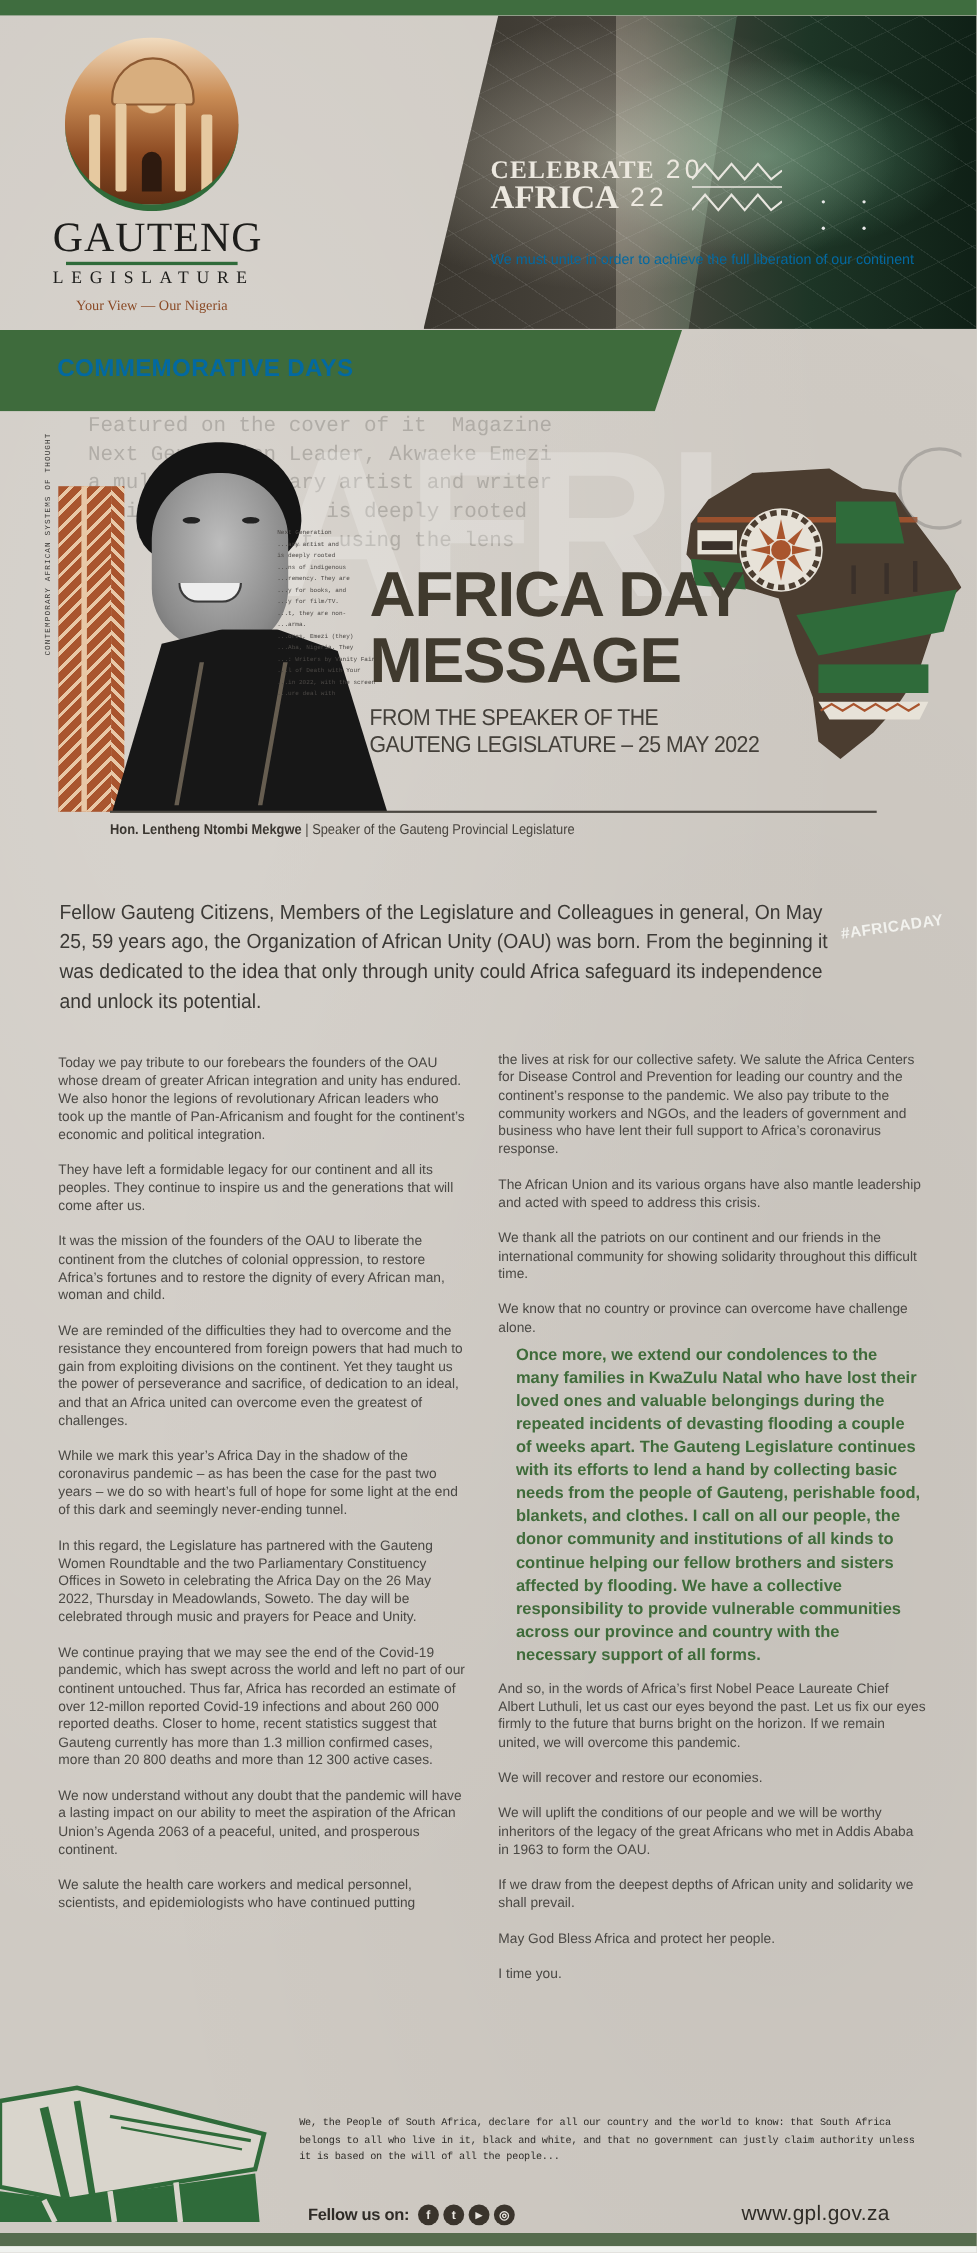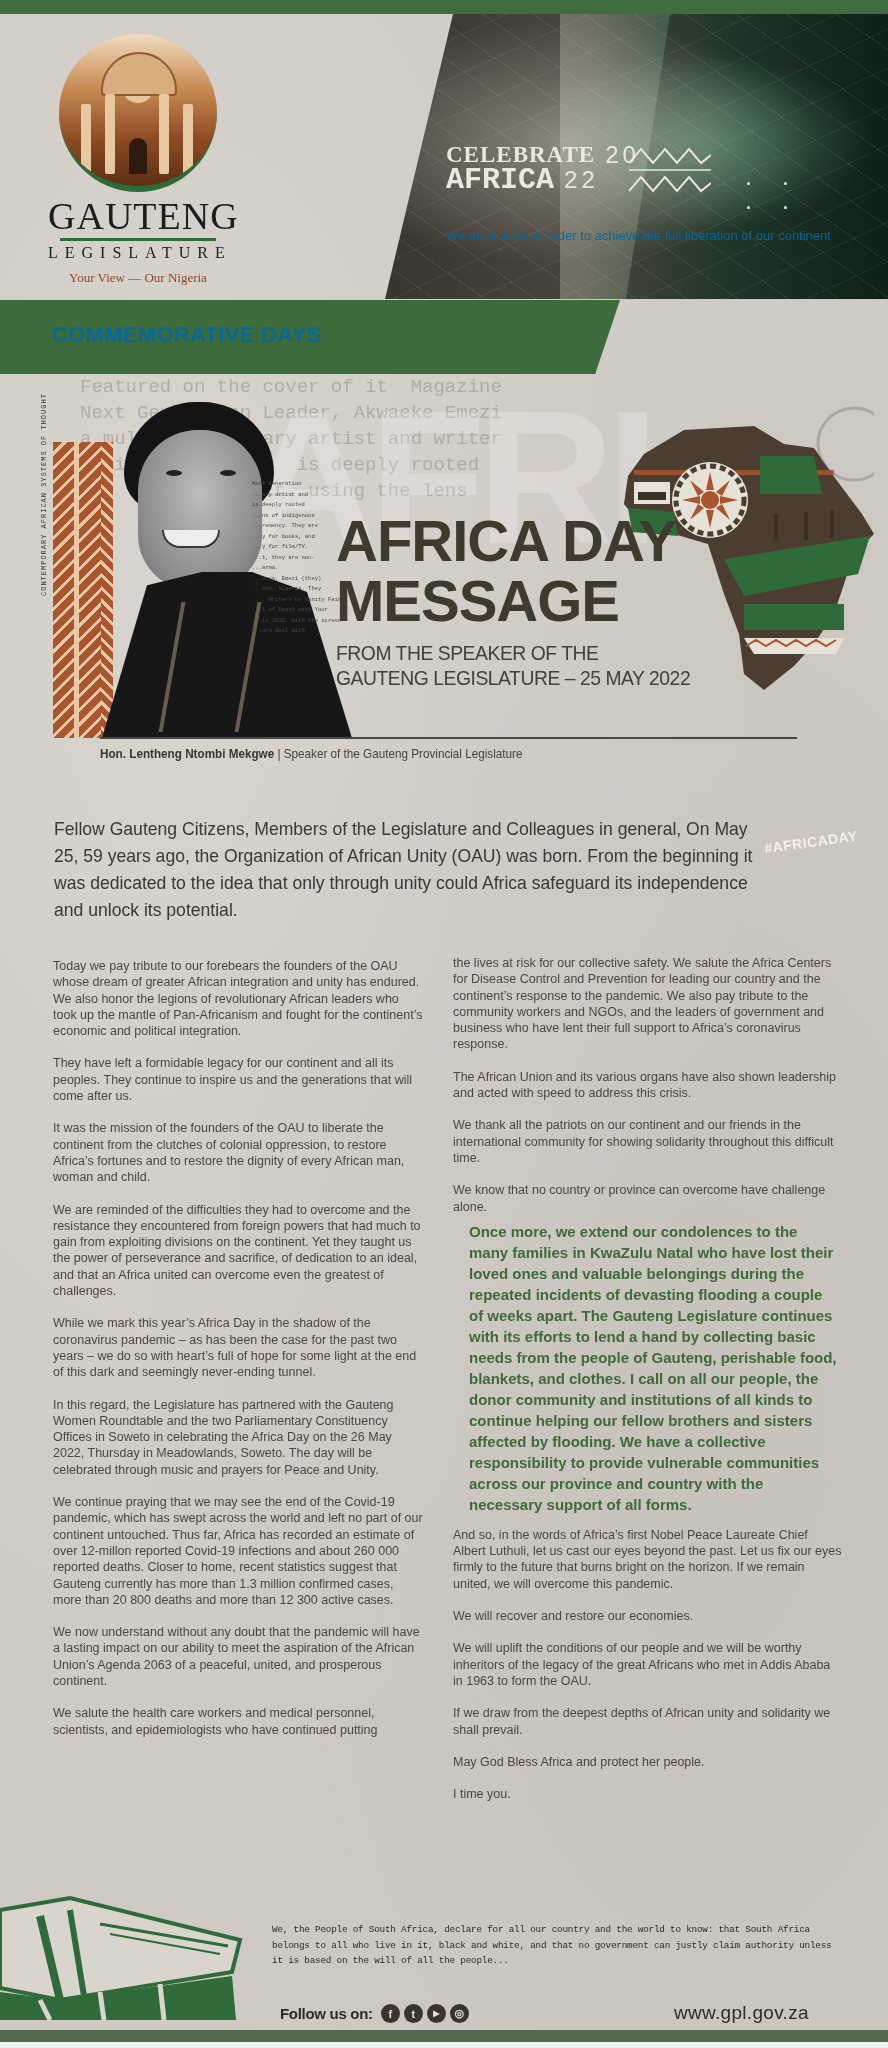--- a/index.html
+++ b/index.html
@@ -49,21 +49,21 @@
   .banner-dark .lines {
     position: absolute; inset: 0;
     background:
       repeating-linear-gradient(35deg, transparent 0 28px, rgba(255,255,255,0.08) 28px 29px),
       repeating-linear-gradient(-25deg, transparent 0 34px, rgba(255,255,255,0.06) 34px 35px);
   }
   .banner-light { position: absolute; left: 560px; top: 0; width: 110px; height: 285px; background: linear-gradient(90deg, rgba(180,170,150,0.35), rgba(120,200,150,0.2)); clip-path: polygon(0 0, 100% 0, 60% 100%, 0 100%); mix-blend-mode: screen; }
   .celebrate { position: absolute; left: 446px; top: 143px; }
   .celebrate .row { display: flex; align-items: center; }
   .celebrate .word1 { font-family: Liberation Serif, serif; font-weight: bold; font-size: 23px; color: #ece8df; letter-spacing: 1px; line-height: 22px; }
-  .celebrate .word2 { font-family: Liberation Mono, monospace; font-weight: bold; font-size: 30px; color: #ece8df; line-height: 26px; }
+  .celebrate .word2 { font-family: Liberation Serif, serif; font-weight: bold; font-size: 30px; color: #ece8df; line-height: 26px; }
   .celebrate .yr { font-family: "Liberation Sans", sans-serif; font-size: 24px; color: #ece8df; margin-left: 10px; letter-spacing: 4px; line-height: 24px; }
   .celebrate .zig { position: absolute; left: 183px; top: 0; }
   .dots { position: absolute; left: 747px; top: 182px; width: 42px; height: 28px; }
   .dots span { position: absolute; width: 3px; height: 3px; background: #e8e8e8; border-radius: 50%; }
   .tagline { position: absolute; left: 446px; top: 228px; font-size: 13px; color: #0369a1; white-space: nowrap; }
 
   
   .comm-bar {
     position: absolute; left: 0; top: 300px; width: 620px; height: 74px;
     background: #3e6b3c;
@@ -265,21 +265,21 @@
   <p>We are reminded of the difficulties they had to overcome and the resistance they encountered from foreign powers that had much to gain from exploiting divisions on the continent. Yet they taught us the power of perseverance and sacrifice, of dedication to an ideal, and that an Africa united can overcome even the greatest of challenges.</p>
   <p>While we mark this year’s Africa Day in the shadow of the coronavirus pandemic – as has been the case for the past two years – we do so with heart’s full of hope for some light at the end of this dark and seemingly never-ending tunnel.</p>
   <p>In this regard, the Legislature has partnered with the Gauteng Women Roundtable and the two Parliamentary Constituency Offices in Soweto in celebrating the Africa Day on the 26 May 2022, Thursday in Meadowlands, Soweto. The day will be celebrated through music and prayers for Peace and Unity.</p>
   <p>We continue praying that we may see the end of the Covid-19 pandemic, which has swept across the world and left no part of our continent untouched. Thus far, Africa has recorded an estimate of over 12-millon reported Covid-19 infections and about 260 000 reported deaths. Closer to home, recent statistics suggest that Gauteng currently has more than 1.3 million confirmed cases, more than 20 800 deaths and more than 12 300 active cases.</p>
   <p>We now understand without any doubt that the pandemic will have a lasting impact on our ability to meet the aspiration of the African Union’s Agenda 2063 of a peaceful, united, and prosperous continent.</p>
   <p>We salute the health care workers and medical personnel, scientists, and epidemiologists who have continued putting</p>
 </div>
 
 <div class="col-right">
   <p>the lives at risk for our collective safety. We salute the Africa Centers for Disease Control and Prevention for leading our country and the continent’s response to the pandemic. We also pay tribute to the community workers and NGOs, and the leaders of government and business who have lent their full support to Africa’s coronavirus response.</p>
-  <p>The African Union and its various organs have also shown leadership and acted with speed to address this crisis.</p>
+  <p>The African Union and its various organs have also mantle leadership and acted with speed to address this crisis.</p>
   <p>We thank all the patriots on our continent and our friends in the international community for showing solidarity throughout this difficult time.</p>
   <p style="margin-bottom:6px">We know that no country or province can overcome have challenge alone.</p>
   <div class="highlight">Once more, we extend our condolences to the many families in KwaZulu Natal who have lost their loved ones and valuable belongings during the repeated incidents of devasting flooding a couple of weeks apart. The Gauteng Legislature continues with its efforts to lend a hand by collecting basic needs from the people of Gauteng, perishable food, blankets, and clothes. I call on all our people, the donor community and institutions of all kinds to continue helping our fellow brothers and sisters affected by flooding. We have a collective responsibility to provide vulnerable communities across our province and country with the necessary support of all forms.</div>
   <p>And so, in the words of Africa’s first Nobel Peace Laureate Chief Albert Luthuli, let us cast our eyes beyond the past. Let us fix our eyes firmly to the future that burns bright on the horizon. If we remain united, we will overcome this pandemic.</p>
   <p>We will recover and restore our economies.</p>
   <p>We will uplift the conditions of our people and we will be worthy inheritors of the legacy of the great Africans who met in Addis Ababa in 1963 to form the OAU.</p>
   <p>If we draw from the deepest depths of African unity and solidarity we shall prevail.</p>
   <p>May God Bless Africa and protect her people.</p>
   <p>I time you.</p>
 </div>
@@ -289,21 +289,21 @@
   <path d="M40,36 L60,120" stroke="#2f6b3a" stroke-width="8"></path>
   <path d="M70,30 L84,116" stroke="#2f6b3a" stroke-width="6"></path>
   <path d="M100,44 L228,66" stroke="#2f6b3a" stroke-width="3"></path>
   <path d="M110,54 L220,74" stroke="#2f6b3a" stroke-width="2"></path>
   <path d="M0,112 L60,120 L232,96 L236,140 L0,140 Z" fill="#2f6b3a"></path>
   <path d="M40,120 L50,140 M100,112 L104,140 M160,104 L164,140" stroke="#d9d5cc" stroke-width="5"></path>
 </svg>
 <div class="quote">We, the People of South Africa, declare for all our country and the world to know: that South Africa belongs to all who live in it, black and white, and that no government can justly claim authority unless it is based on the will of all the people...</div>
 
 <div class="follow">
-  <span class="follow-label">Follow us on:</span>
+  <span class="follow-label">Fellow us on:</span>
   <span class="social">f</span>
   <span class="social">t</span>
   <span class="social" style="font-size:8px">▶</span>
   <span class="social">◎</span>
 </div>
 <div class="site">www.gpl.gov.za</div>
 <div class="bottom-bar"></div>
 <div class="bottom-white"></div>
 
 </body></html>

